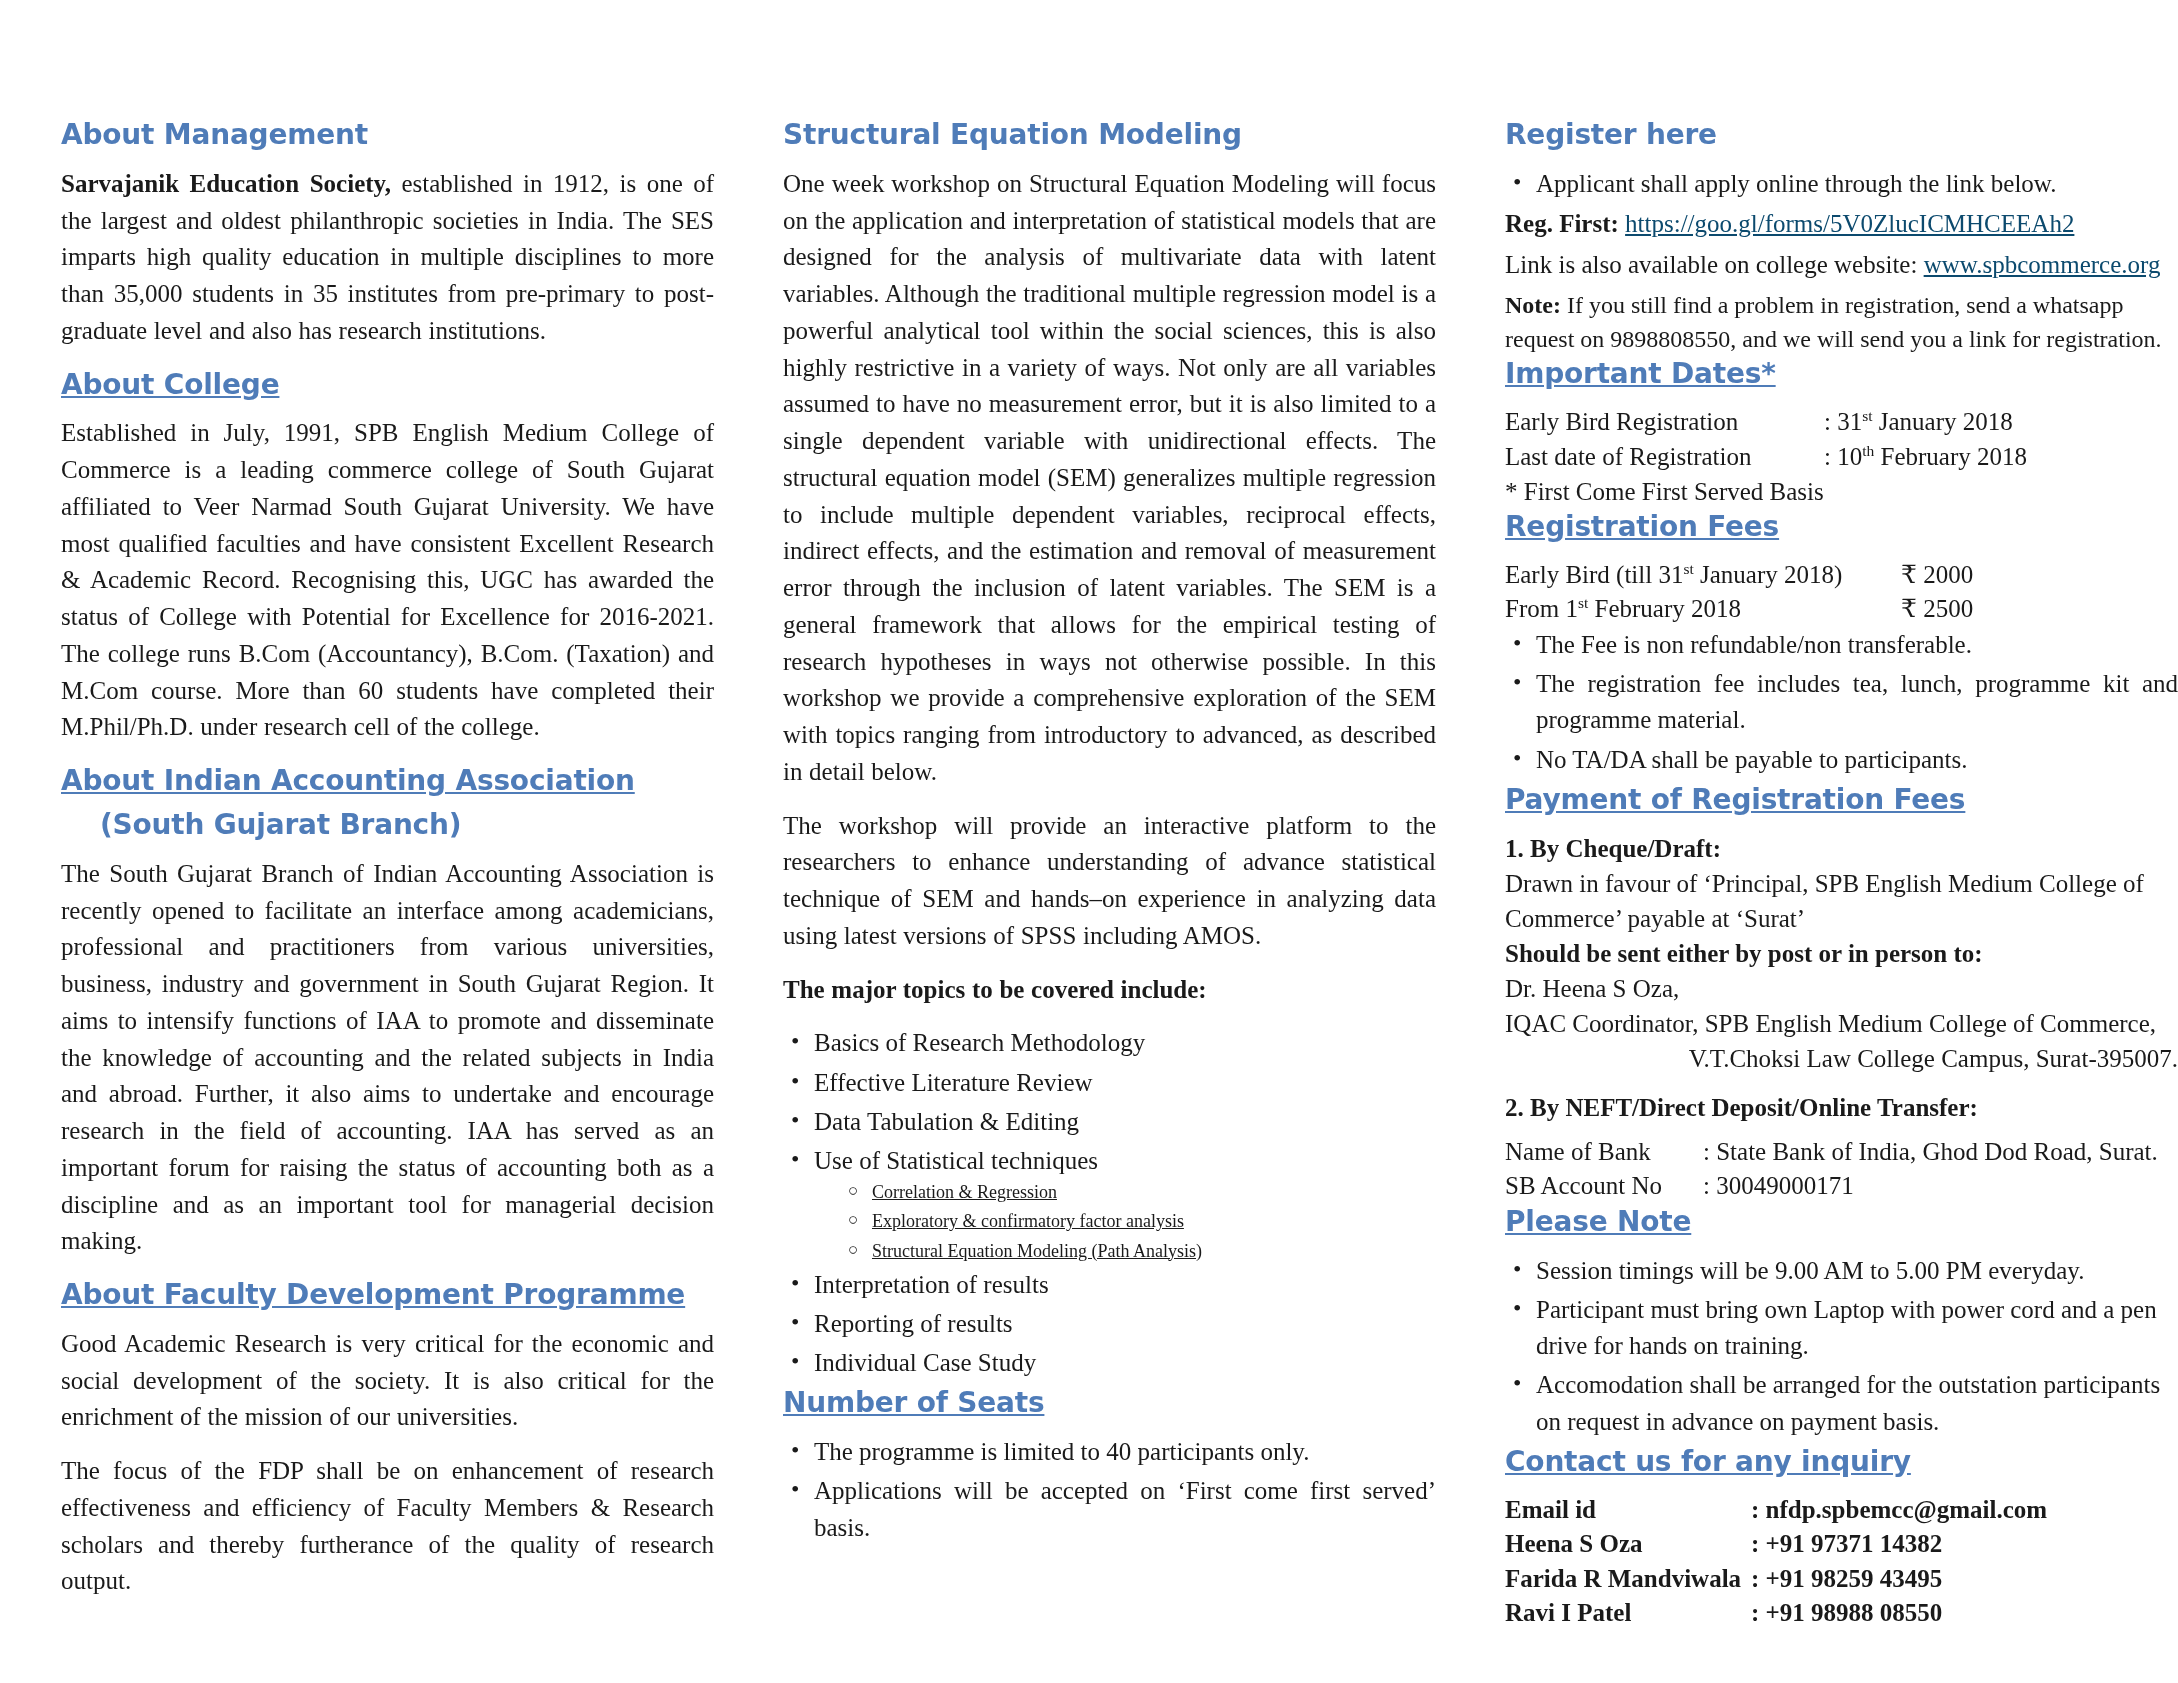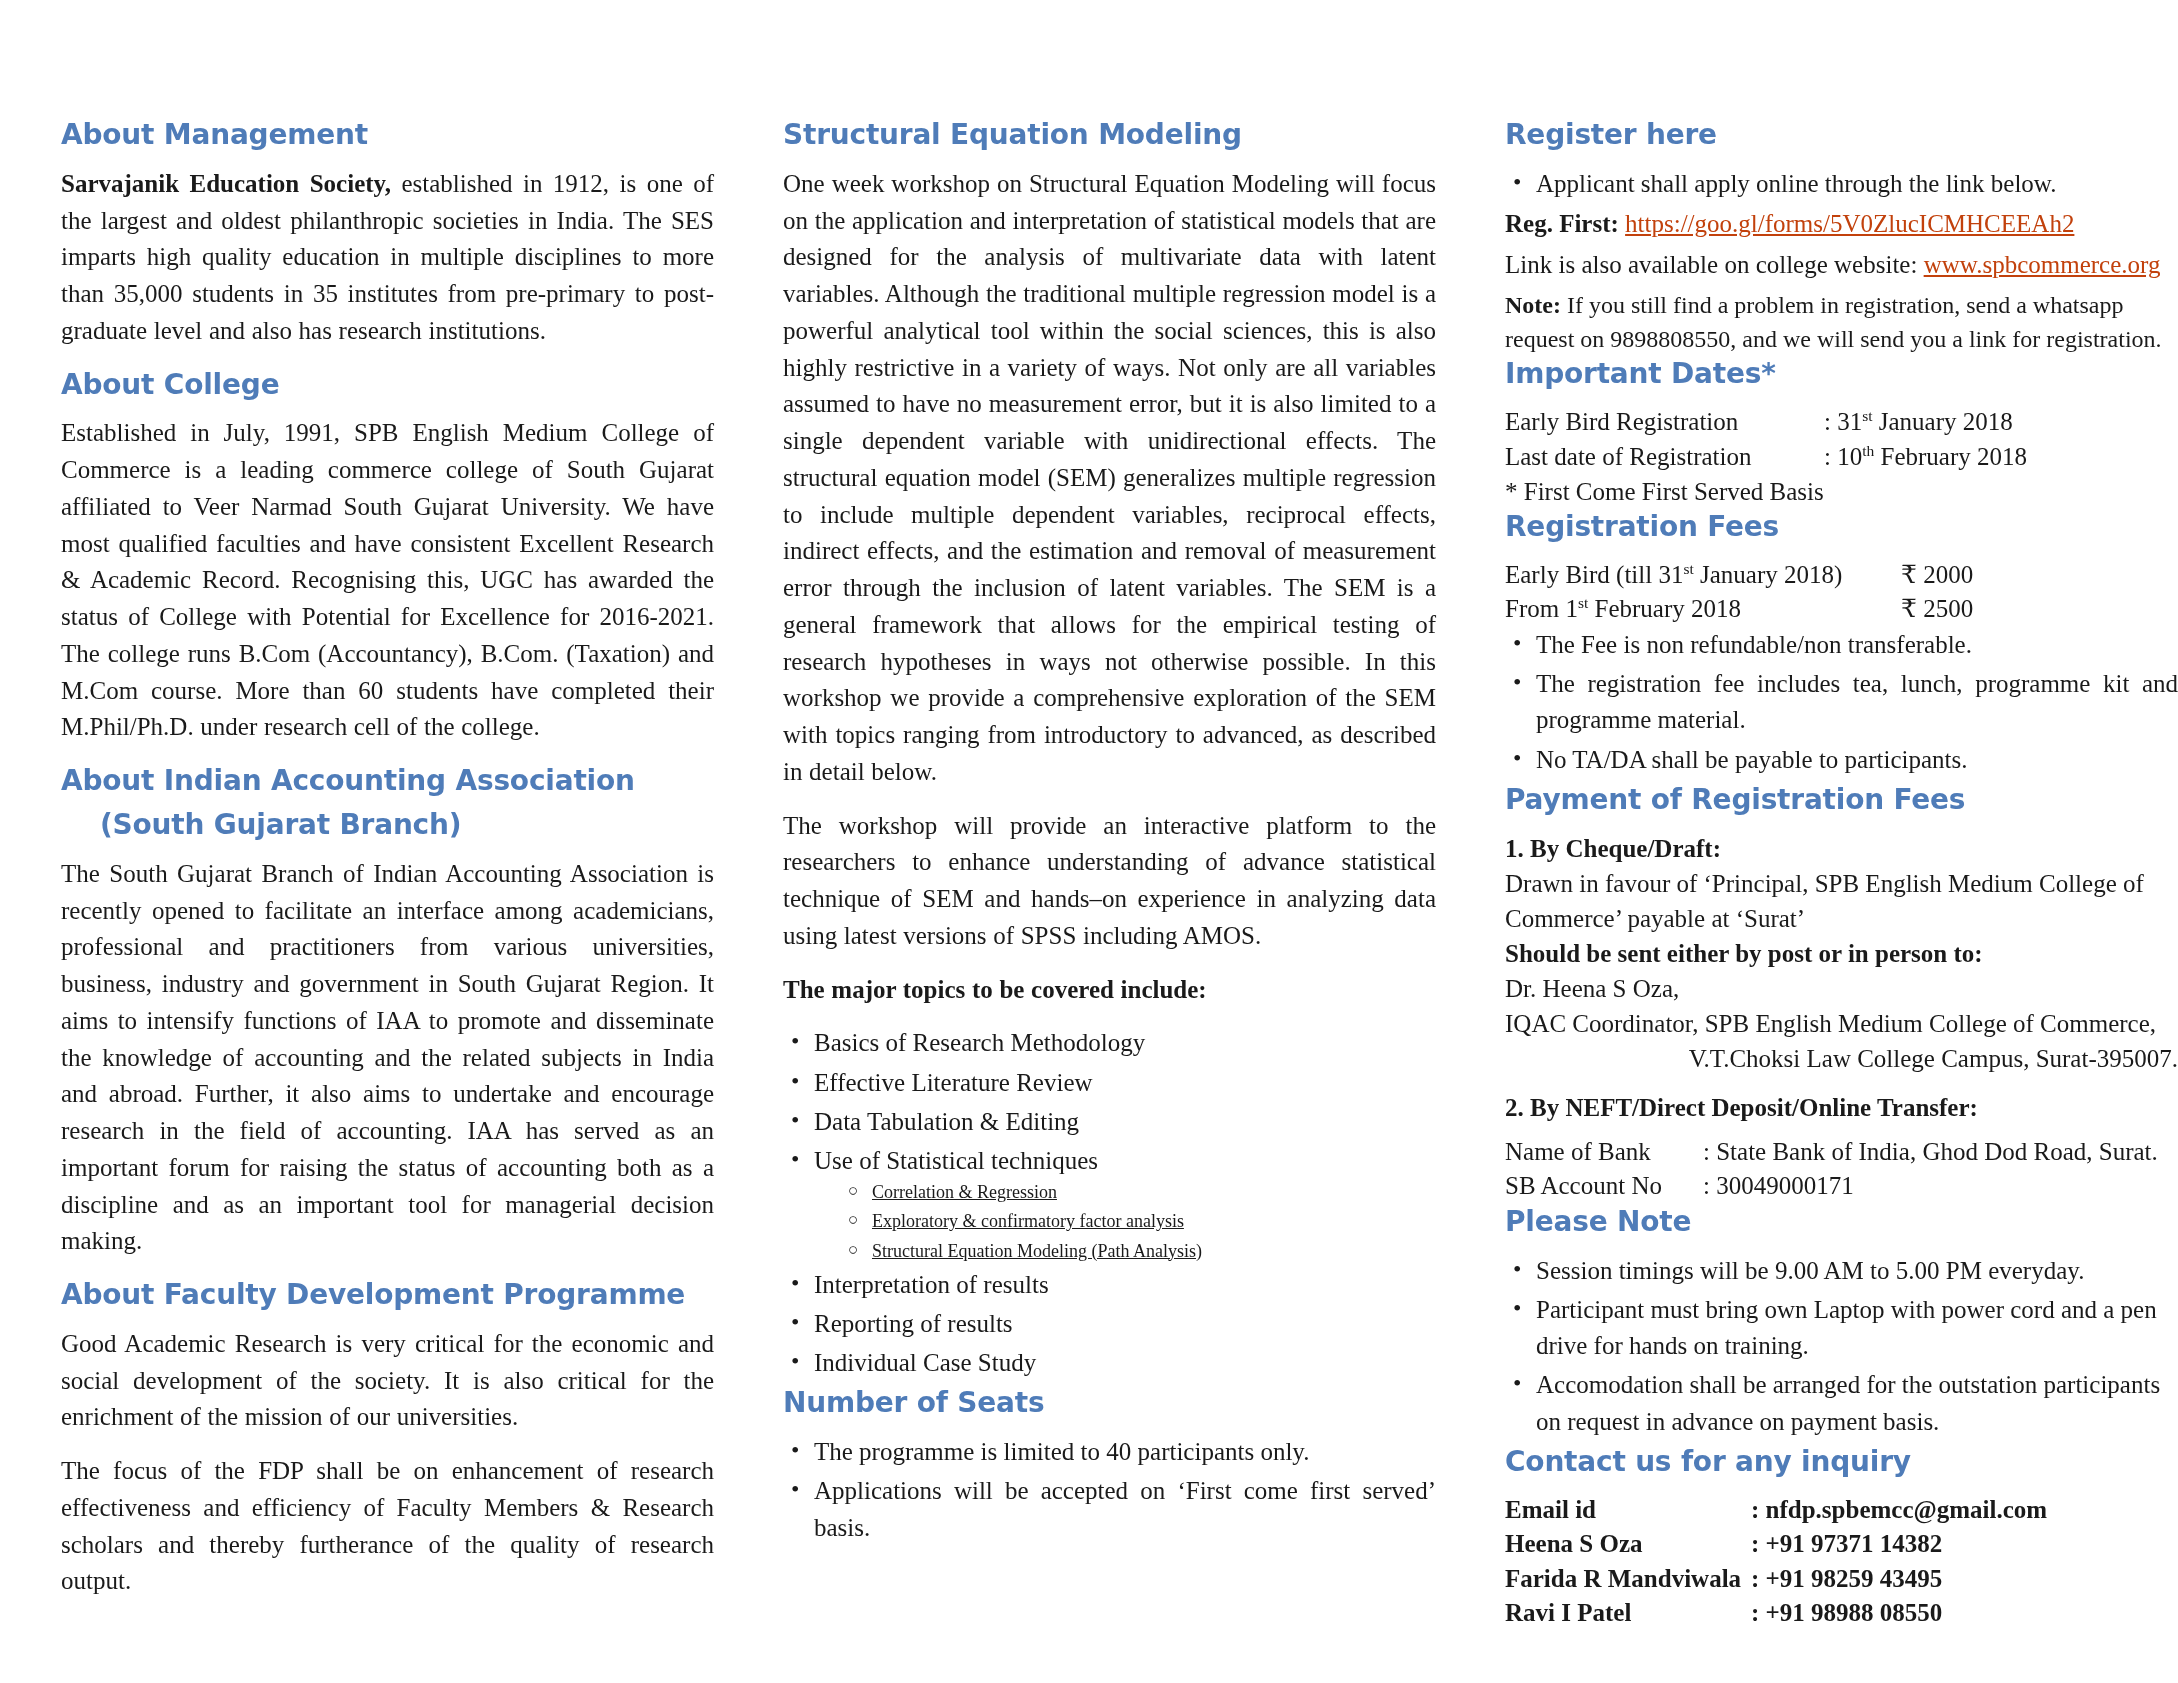--- a/index.html
+++ b/index.html
@@ -37,21 +37,21 @@
     font-family: "DejaVu Sans", "Liberation Sans", sans-serif;
     color: #4f7cb8;
     font-weight: bold;
     font-size: 28px;
     letter-spacing: -0.2px;
     margin: 0 0 13px 0;
     line-height: 1.28;
   }
   h2.sec.tight { margin-bottom: 8px; }
   h2.sec.sub { margin-top: 6px; margin-bottom: 13px; margin-left: 39px; }
-  .gap-before-sm { margin-top: 20px; }
+  .gap-before-sm { margin-top: 20px; text-decoration: underline; }
 
   p.body {
     font-size: 25px;
     line-height: 1.47;
     text-align: justify;
     margin: 0 0 17px 0;
     word-spacing: 0.4px;
   }
   p.body.last { margin-bottom: 0; }
   p.noj { text-align: left; }
@@ -94,21 +94,21 @@
   }
   ul.circ > li::before {
     content: "\25CB";
     position: absolute;
     left: 6px;
     top: 0px;
     font-size: 17px;
   }
 
   a.link {
-    color: #c2410c;
+    color: #0c4a6e;
     text-decoration: underline;
   }
 
   .row { display: flex; font-size: 25px; line-height: 1.38; }
   .row .lbl { width: 319px; flex: 0 0 319px; }
   .row .val { flex: 1; }
   .row-fee .lbl { width: 396px; flex: 0 0 396px; }
   .row-fee .val { flex: 1; }
   .row-bank .lbl { width: 198px; flex: 0 0 198px; }
   .row-contact { font-weight: bold; }

